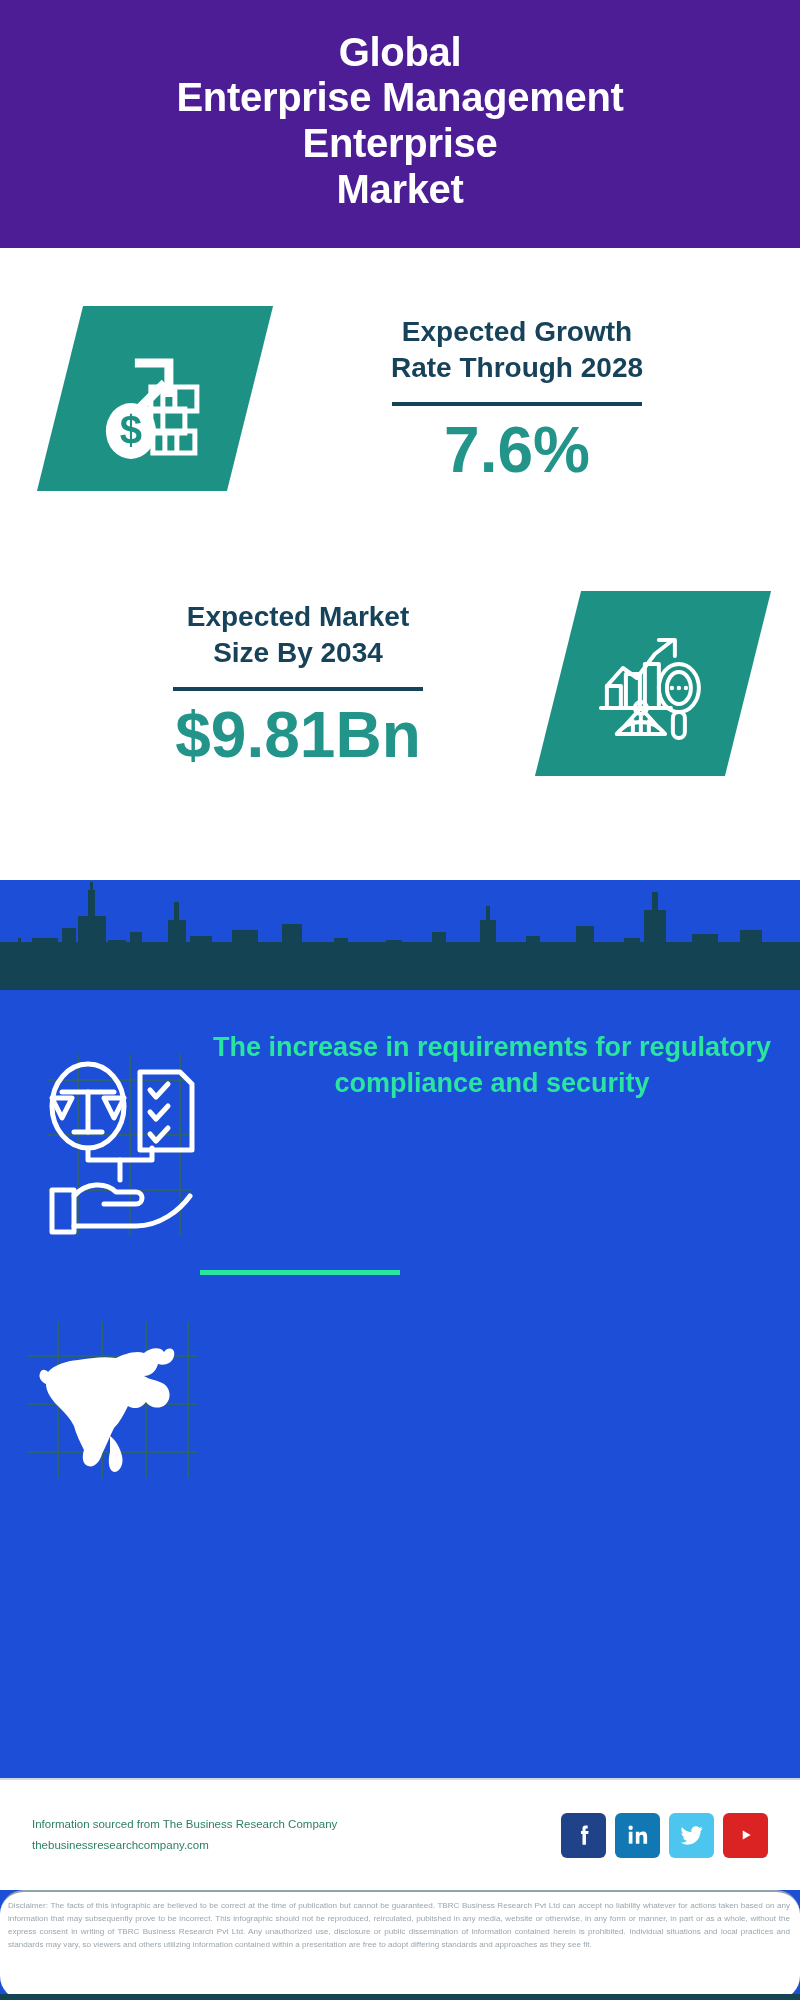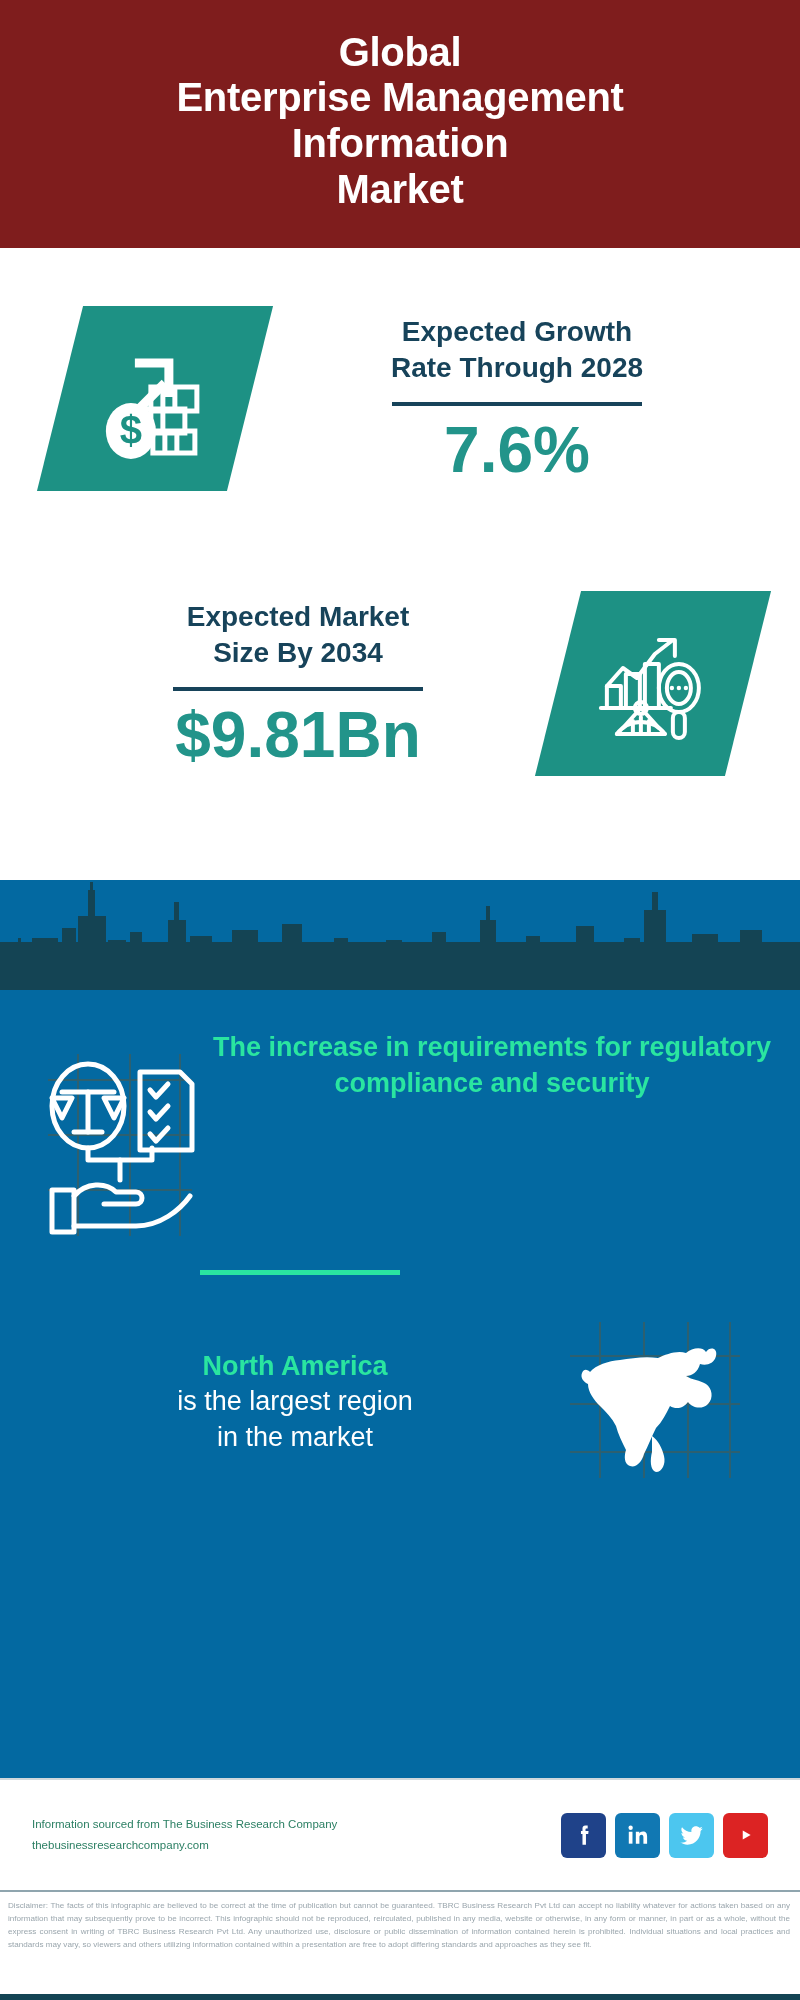--- a/index.html
+++ b/index.html
@@ -9,21 +9,21 @@
     background:#ffffff;
     width:800px; height:2000px;
     position:relative;
     overflow:hidden;
   }
   .page { width:800px; height:2000px; position:relative; background:#fff; }
 
   
   .header {
     position:absolute; left:0; top:0; width:800px; height:248px;
-    background:#7f1d1d;
+    background:#4c1d95;
     display:flex; align-items:center; justify-content:center;
     flex-direction:column;
     padding:8px 20px 14px;
   }
   .header h1 {
     color:#ffffff;
     font-size:40px;
     line-height:1.14;
     font-weight:bold;
     text-align:center;
@@ -63,21 +63,21 @@
   .stat2 {
     position:absolute; left:0; top:548px; width:800px; height:270px;
     display:flex; align-items:center;
   }
   .stat2-text { flex:1; text-align:center; padding-left:38px; }
   .stat2-icon-wrap { margin-right:52px; }
 
   
   .dark {
     position:absolute; left:0; top:880px; width:800px; height:1114px;
-    background:#0369a1;
+    background:#1d4ed8;
   }
   .skyline { position:absolute; left:0; top:0; width:800px; height:110px; }
 
   .driver {
     position:absolute; left:0; top:150px; width:800px;
     display:flex; align-items:flex-start; padding:0 26px;
   }
   .driver-icon { flex:0 0 auto; margin-left:14px; margin-top:20px; }
   .driver-text { flex:1; text-align:center; padding-left:10px; }
   .hl-green {
@@ -117,40 +117,41 @@
   .soc-li { background:#1178b3; }
   .soc-tw { background:#4cc6ef; }
   .soc-yt { background:#dc2323; }
 
   
   .disclaimer {
     position:absolute; left:0; top:1890px; width:800px; height:110px;
     background:#ffffff;
     border-top:2px solid #8fa5ae;
     padding:7px 10px 0 8px;
+    border-radius:24px;
   }
   .disclaimer p {
     color:#9aa6ad; font-size:8.1px; line-height:1.62;
     text-align:justify;
   }
   .bottombar {
     position:absolute; left:0; bottom:0; width:800px; height:6px;
     background:#144454;
   }
 </style>
 </head>
 <body>
 
 <div class="page">
 
   <div class="header">
     <h1>
       <span>Global</span>
       <span>Enterprise Management</span>
-      <span>Information</span>
+      <span>Enterprise</span>
       <span>Market</span>
     </h1>
   </div>
 
   <div class="stat1">
     <div class="stat1-icon-wrap">
       <div class="para">
         <svg width="120" height="120" viewBox="0 0 120 120">
 
           <path d="M18 96 L70 44" stroke="#fff" stroke-width="9" fill="none"></path>
@@ -310,25 +311,20 @@
         </svg>
       </div>
       <div class="driver-text">
         <span class="hl-green">The increase in requirements for regulatory compliance and security</span>
       </div>
     </div>
 
     <div class="divider-green"></div>
 
     <div class="region">
-      <div class="region-text">
-        <span class="hl-green">North America</span>
-        <span class="sub-white">is the largest region</span>
-        <span class="sub-white">in the market</span>
-      </div>
       <div class="region-map">
         <svg width="178" height="160" viewBox="0 0 178 160">
           <g stroke="#2d6070" stroke-width="2" fill="none">
             <line x1="4" y1="36" x2="174" y2="36"></line>
               <line x1="4" y1="84" x2="174" y2="84"></line>
             <line x1="4" y1="132" x2="174" y2="132"></line>
             <line x1="34" y1="2" x2="34" y2="158"></line>
               <line x1="78" y1="2" x2="78" y2="158"></line>
             <line x1="122" y1="2" x2="122" y2="158"></line>
               <line x1="164" y1="2" x2="164" y2="158"></line>

